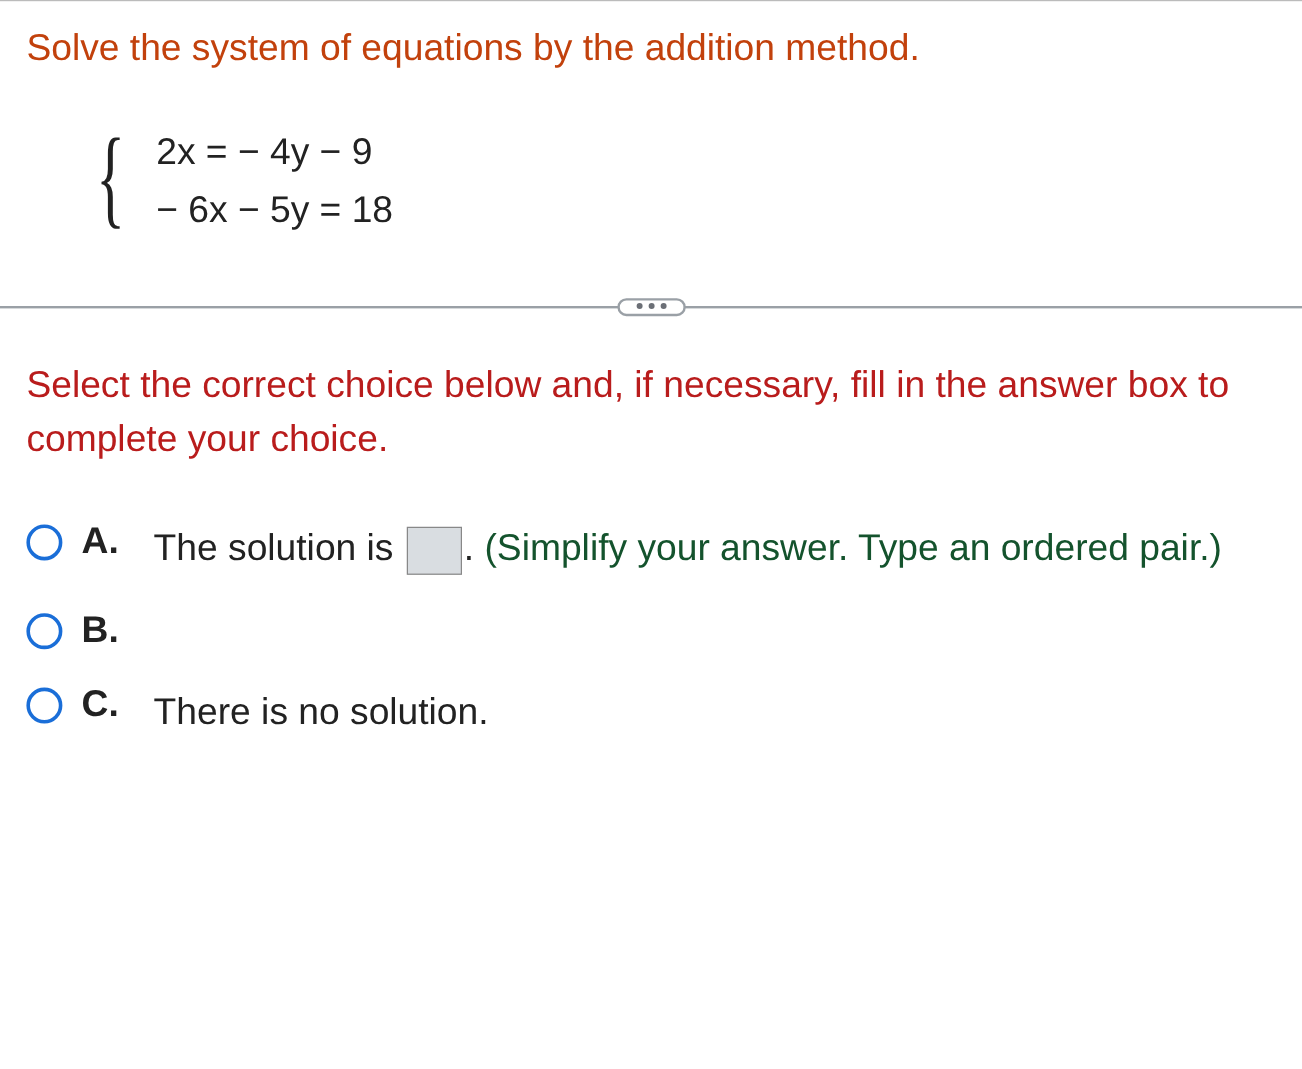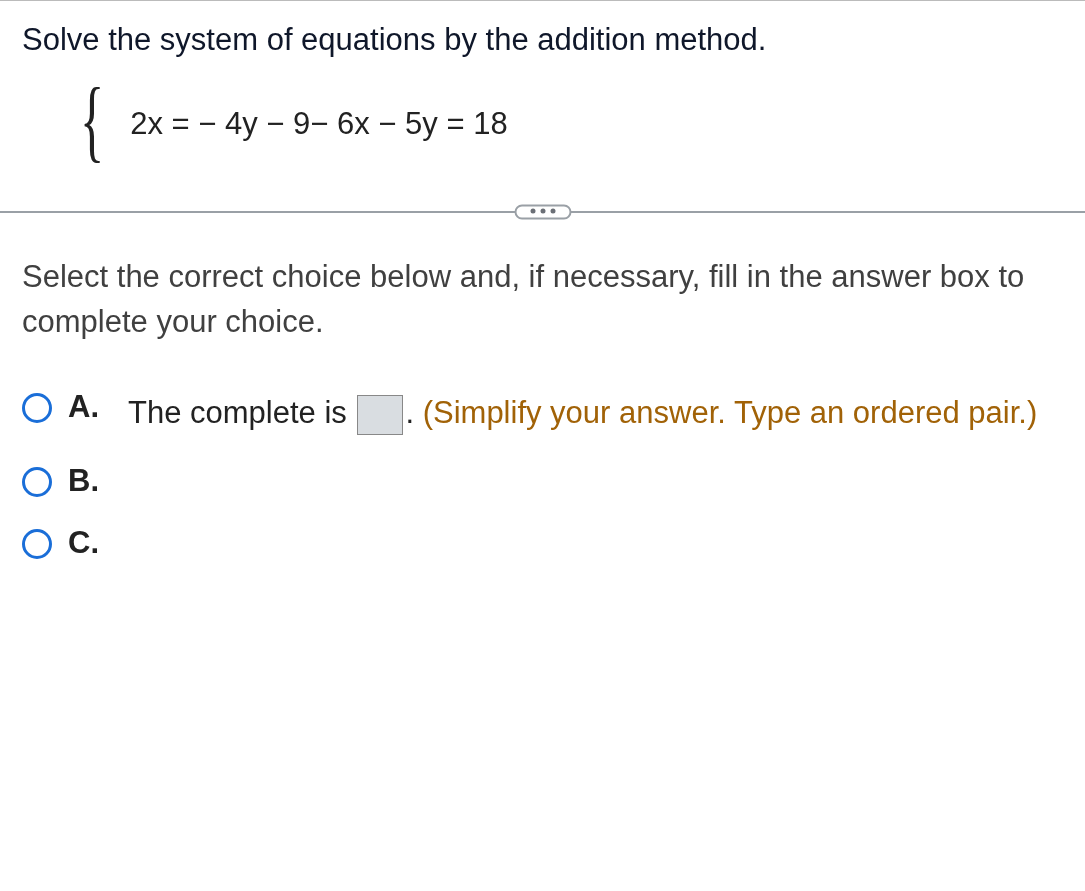--- a/index.html
+++ b/index.html
@@ -10,42 +10,43 @@
       background: #fff;
       color: #222;
       width: 1085px;
     }
     .container {
       padding: 18px 22px 22px 22px;
       border-top: 1px solid #bbb;
     }
     .question-text {
       font-size: 31px;
-      color: #0f172a;
-      margin-bottom: 32px;
+      color: #c2410c;
+      margin-bottom: 42px;
       line-height: 1.35;
     }
     .equations {
       display: flex;
       align-items: center;
       margin-left: 58px;
       margin-bottom: 56px;
     }
     .brace {
       font-size: 92px;
       line-height: 70px;
       font-weight: 300;
       font-family: "Times New Roman", serif;
       margin-right: 6px;
       transform: scaleX(0.55);
       transform-origin: left center;
       margin-top:-8px;
     }
     .eq-lines {
       display: flex;
+      flex-direction: column;
       font-size: 31px;
       line-height: 1.55;
       font-family: Arial, sans-serif;
     }
     .separator {
       position: relative;
       height: 2px;
       background: #9aa0a6;
       margin: 0 -22px 42px -22px;
     }
@@ -66,21 +67,21 @@
       gap: 5px;
     }
     .sep-dot {
       width: 5px;
       height: 5px;
       border-radius: 50%;
       background: #6b6f76;
     }
     .instr {
       font-size: 31px;
-      color: #404040;
+      color: #b91c1c;
       line-height: 1.45;
       margin-bottom: 44px;
     }
     .choices {
       display: flex;
       flex-direction: column;
       gap: 26px;
     }
     .choice {
       display: flex;
@@ -110,21 +111,21 @@
     .ans-box {
       display: inline-block;
       width: 46px;
       height: 40px;
       background: #d9dde1;
       border: 1px solid #888;
       vertical-align: middle;
       margin: 0 2px;
       cursor: text;
     }
-    .blue { color: #a16207; }
+    .blue { color: #14532d; }
   </style>
 </head>
 <body>
 
 <div class="container">
 
   <div class="question-text">Solve the system of equations by the addition method.</div>
 
   <div class="equations">
     <div class="brace">{</div>
@@ -145,28 +146,29 @@
   </div>
 
   <div class="instr">Select the correct choice below and, if necessary, fill in the answer box to complete your choice.</div>
 
   <div class="choices">
 
     <div class="choice">
       <div class="radio"></div>
       <div class="choice-label">A.</div>
       <div class="choice-body">
-        <span>The complete is </span><span class="ans-box"></span><span>. </span><span class="blue">(Simplify your answer. Type an ordered pair.)</span>
+        <span>The solution is </span><span class="ans-box"></span><span>. </span><span class="blue">(Simplify your answer. Type an ordered pair.)</span>
       </div>
     </div>
 
     <div class="choice">
       <div class="radio"></div>
       <div class="choice-label">B.</div>
     </div>
 
     <div class="choice">
       <div class="radio"></div>
       <div class="choice-label">C.</div>
+      <div class="choice-body">There is no solution.</div>
     </div>
 
   </div>
 </div>
 
 </body></html>

